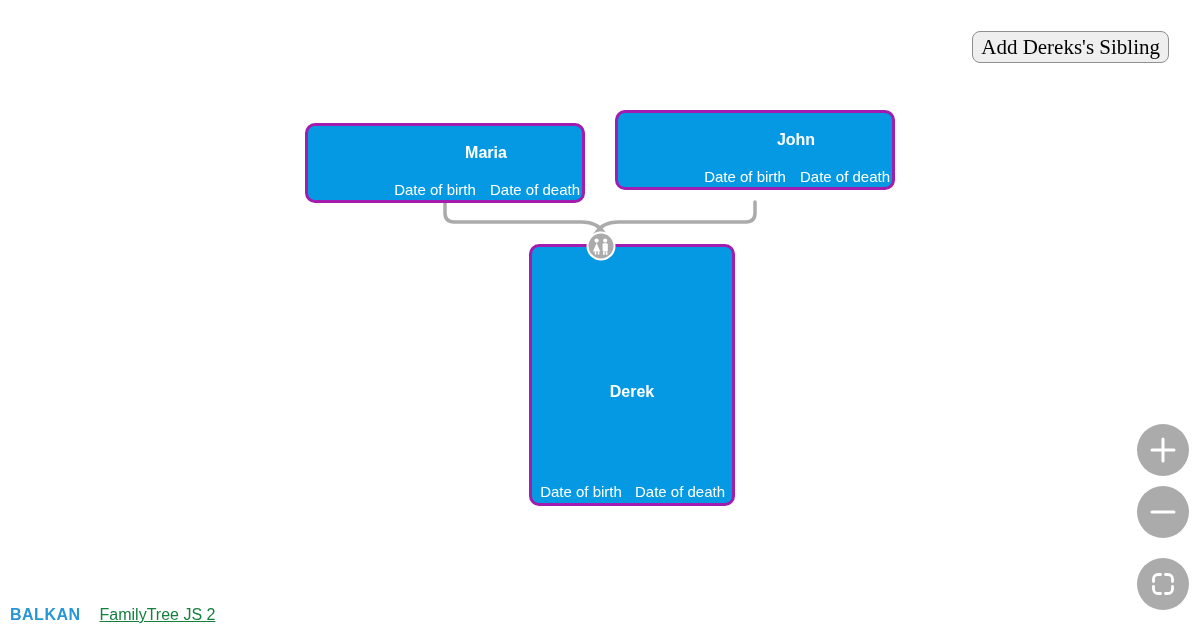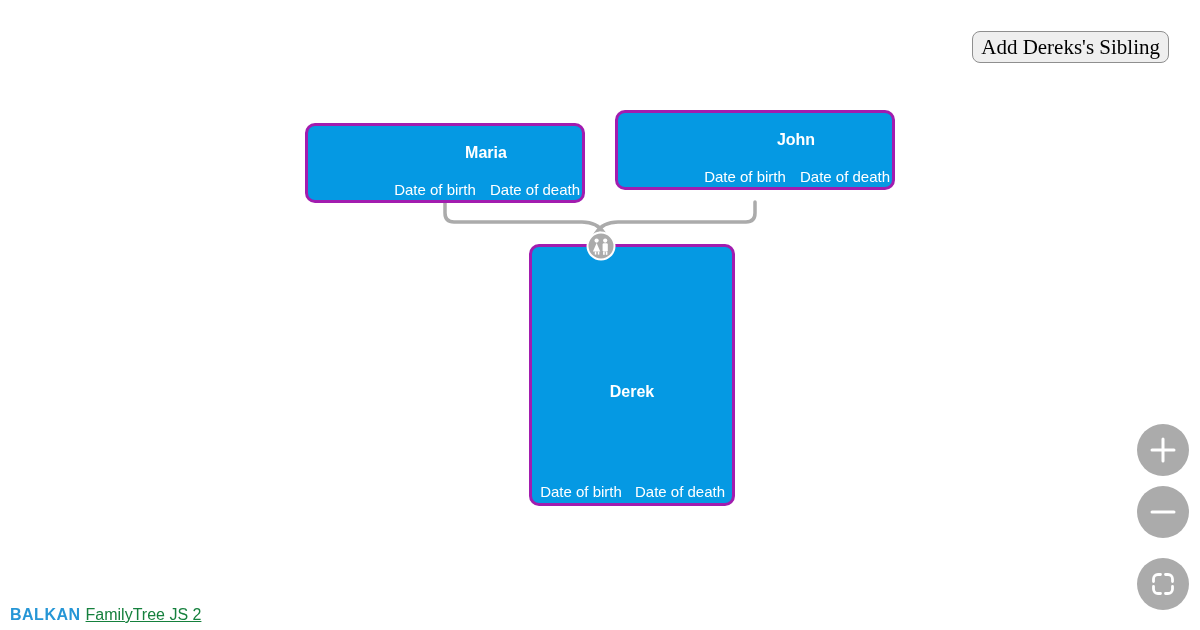--- a/index.html
+++ b/index.html
@@ -97,21 +97,21 @@
     z-index: 10;
     font-size: 16px;
     text-decoration: none;
     white-space: nowrap;
     cursor: pointer;
   }
   .brand-name {
     color: #2696D6;
     font-weight: 700;
     letter-spacing: 0.5px;
-    margin-right: 5px;
+    margin-right: 19px;
   }
   .brand-product { color: #15803d; font-weight: 400; text-decoration: underline; }
 </style>
 </head>
 <body>
 
 <div class="canvas">
 
   <svg class="links-layer" width="1200" height="630" viewBox="0 0 1200 630">
     <g fill="none" stroke="#ABABAB" stroke-width="3.5" stroke-linecap="round">

